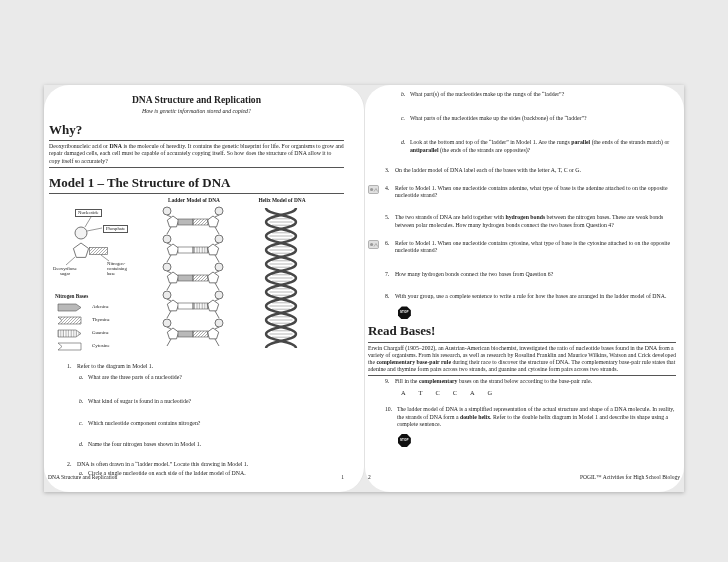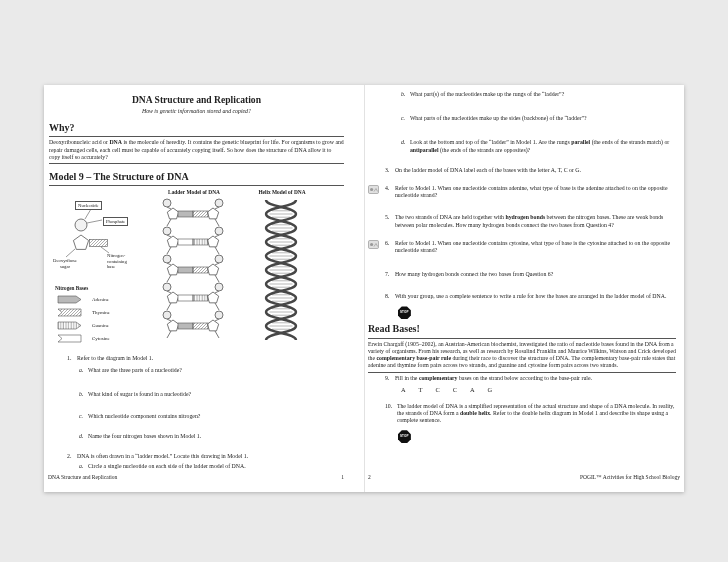--- a/index.html
+++ b/index.html
@@ -13,28 +13,28 @@
   }
   .spread {
     position:absolute; left:44px; top:85px;
     width:640px; height:407px;
     display:flex;
     box-shadow:0 1px 4px rgba(0,0,0,0.25);
   }
   .page {
     width:360px; height:407px; background:#ffffff;
     position:relative;
-    font-size:5.8px; line-height:1.24;
+    font-size:5.8px; line-height:1.24;border-radius:25px;
   }
   .page-left  { padding:9px 20px 0 5px;  border-right:1px solid #e2e2e2; }
   .page-right { padding:6px 8px 0 3px; }
 
   .doc-title { font-size:9.6px; font-weight:bold; text-align:center; }
   .doc-sub   { font-size:5.8px; font-style:italic; text-align:center; margin-top:2px; }
-  .sec-head  { font-size:10px; font-weight:bold; margin-top:7px; }
+  .sec-head  { font-size:13px; font-weight:bold; margin-top:7px; }
   .hr { border-top:1px solid #555; height:0; margin:2px 0; }
   .para { margin:1px 0; }
 
   .q { display:flex; position:relative; }
   .qnum { flex:none; width:10px; }
   .qnum-wide { width:12px; }
   .qnum-sub { font-style:italic; width:9px; }
   .qtext { flex:1; }
   .q-main-l { margin-left:18px; }
   .q-sub-l  { margin-left:30px; }
@@ -127,21 +127,21 @@
   <div class="page page-left">
 
     <div class="doc-title">DNA Structure and Replication</div>
     <div class="doc-sub">How is genetic information stored and copied?</div>
 
     <div class="sec-head">Why?</div>
     <div class="hr"></div>
     <div class="para"><span>Deoxyribonucleic acid or </span><b class="inl">DNA</b><span> is the molecule of heredity. It contains the genetic blueprint for life. For organisms to grow and repair damaged cells, each cell must be capable of accurately copying itself. So how does the structure of DNA allow it to copy itself so accurately?</span></div>
     <div class="hr"></div>
 
-    <div class="sec-head">Model 9 – The Structure of DNA</div>
+    <div class="sec-head">Model 1 – The Structure of DNA</div>
     <div class="hr"></div>
 
     <div class="diagram">
 
       <div class="nuc-col">
         <div class="lbl box" style="left:26px; top:8px;">Nucleotide</div>
         <svg style="position:absolute; left:0; top:16px;" width="100" height="66" viewBox="0 0 100 66">
           <line x1="42" y1="0" x2="36" y2="10" stroke="#555" stroke-width="0.6"></line>
           <circle cx="32" cy="16" r="6" fill="#f2f2f2" stroke="#555" stroke-width="0.8"></circle>
           <line x1="38" y1="14" x2="53" y2="11" stroke="#555" stroke-width="0.6"></line>

